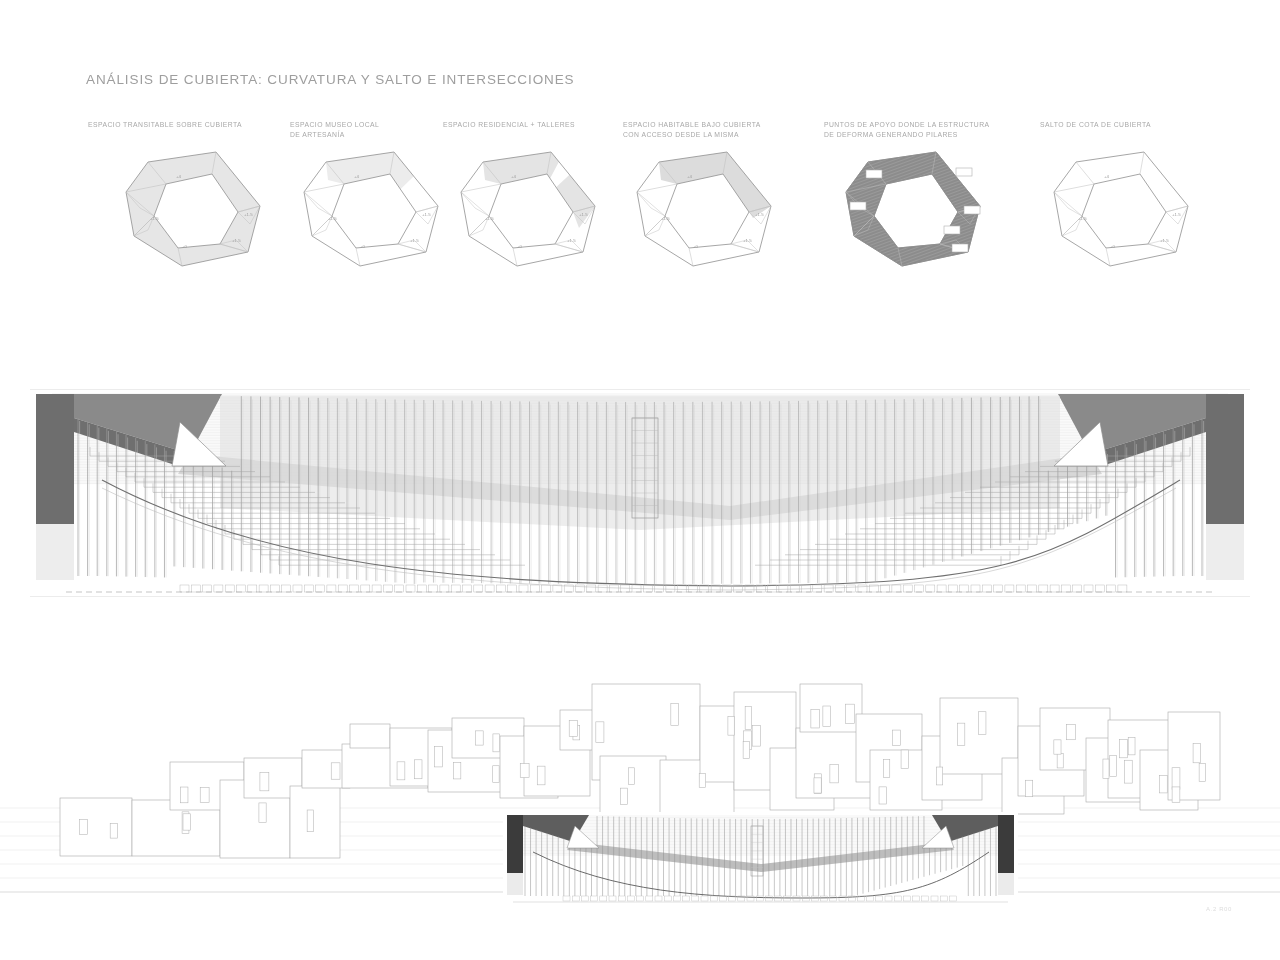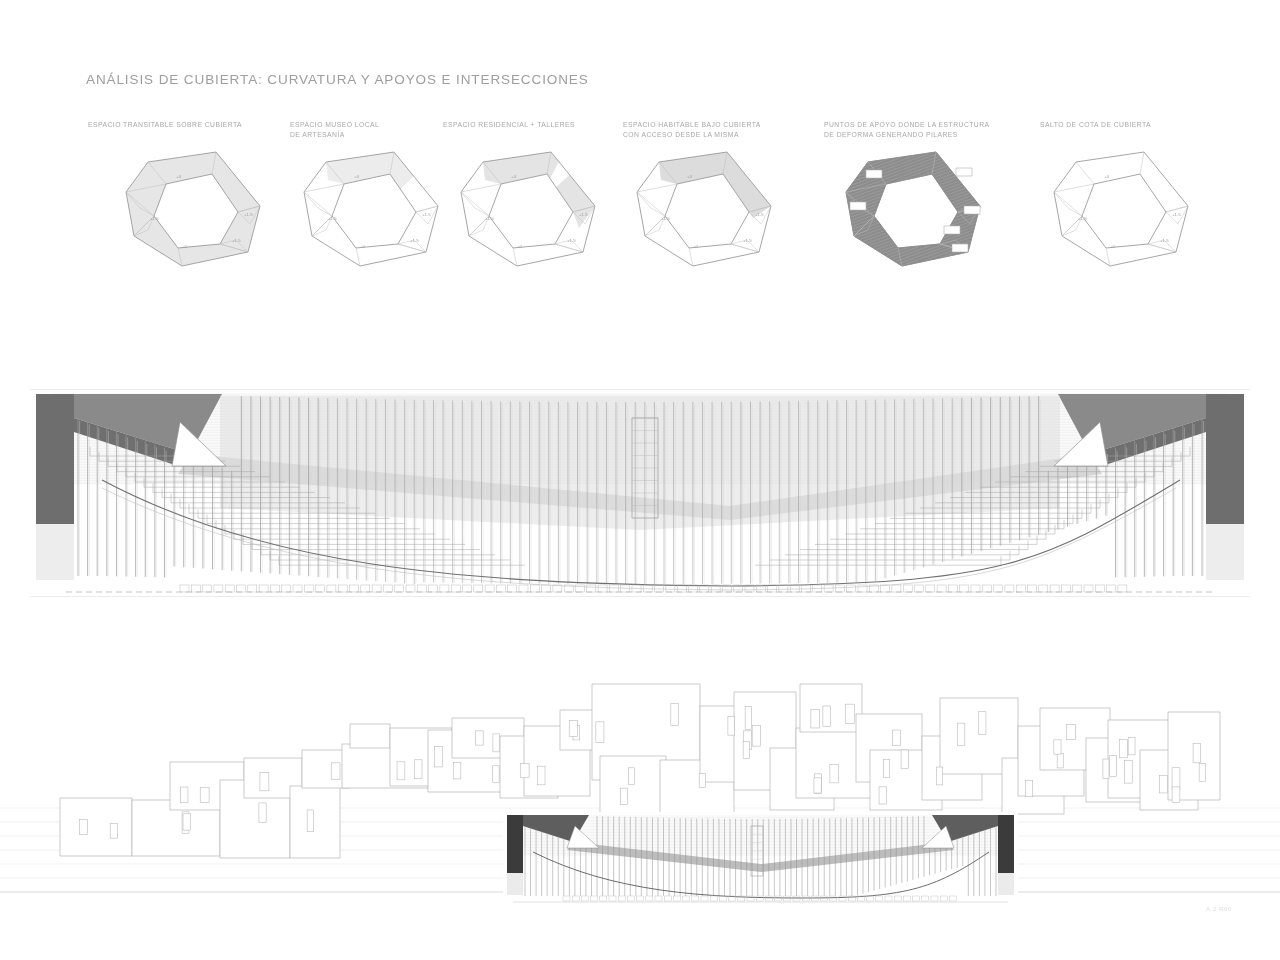--- a/index.html
+++ b/index.html
@@ -95,21 +95,21 @@
   }
 
   svg { display: block; }
   .ln { stroke: #8f8f8f; fill: none; }
   .lnf { stroke: #bcbcbc; fill: none; }
   .dimtxt { font-family: "Liberation Sans", sans-serif; font-size: 4.4px; fill: #9d9d9d; }
 </style>
 </head>
 <body>
 
-<div id="board-title">ANÁLISIS DE CUBIERTA: CURVATURA Y APOYOS E INTERSECCIONES</div>
+<div id="board-title">ANÁLISIS DE CUBIERTA: CURVATURA Y SALTO E INTERSECCIONES</div>
 
 <div id="diagram-strip">
     <div class="diagram-cell" style="left: 88px; width: 190px;">
       <div class="diagram-caption">ESPACIO TRANSITABLE SOBRE CUBIERTA</div>
       <div class="diagram-svg" style="left: 32px;">
         <svg width="150" height="130" viewBox="0 0 150 130">
           <g>
             <path d="M28.0,18.0L96.0,8.0L140.0,62.0L128.0,108.0L62.0,122.0L14.0,92.0L6.0,48.0Z M46.0,40.0L92.0,30.0L118.0,68.0L100.0,100.0L58.0,104.0L34.0,72.0Z" fill-rule="evenodd" fill="#e6e6e6" stroke="none"></path>
           </g>
           <polygon points="28.0,18.0 96.0,8.0 140.0,62.0 128.0,108.0 62.0,122.0 14.0,92.0 6.0,48.0" class="ln" stroke-width="0.8"></polygon>

